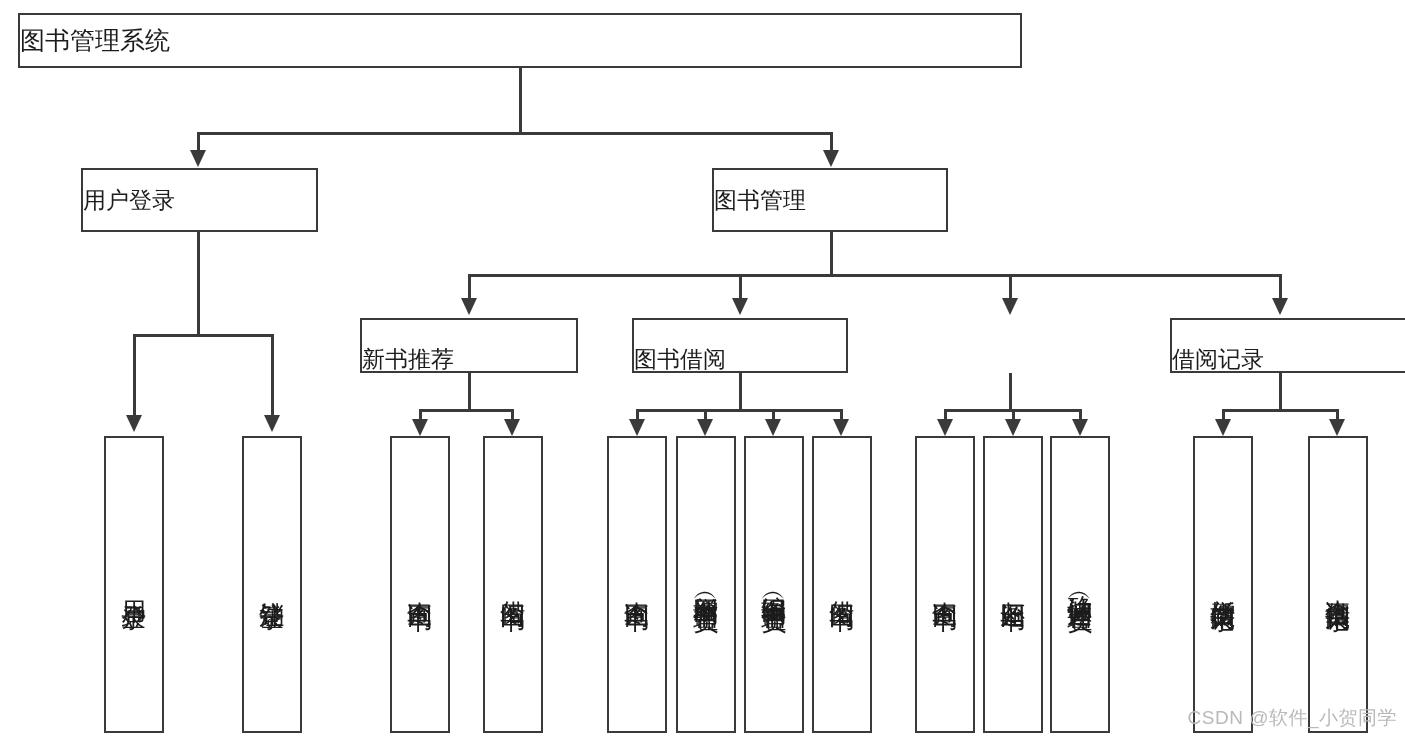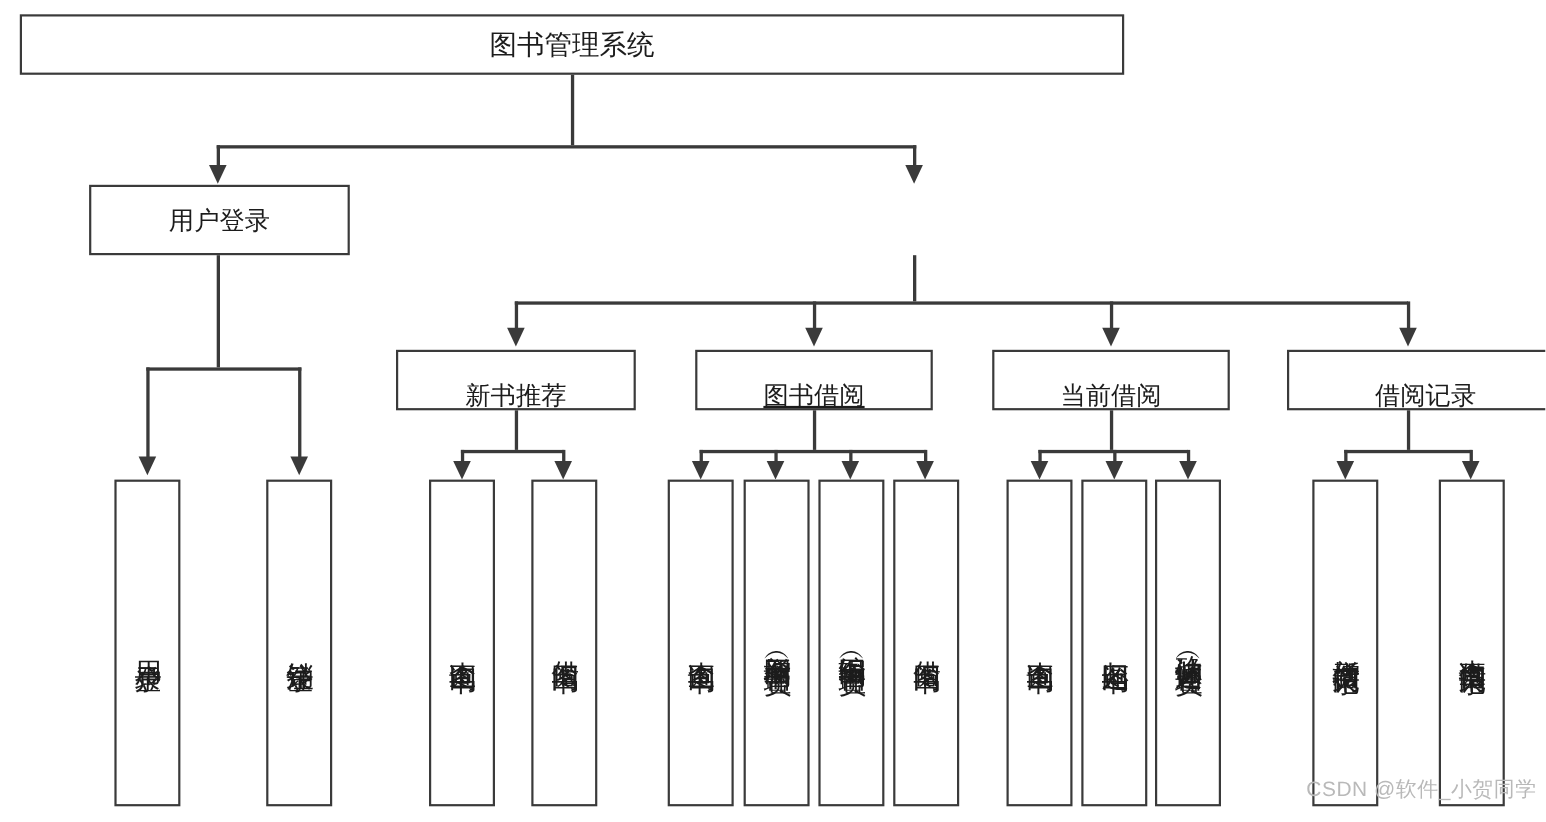--- a/index.html
+++ b/index.html
@@ -18,21 +18,20 @@
     overflow: hidden;
   }
   
   .node {
     position: absolute;
     box-sizing: border-box;
     background: #ffffff;
     border: 2px solid #3a3a3a;
     display: flex;
     align-items: center;
-    justify-content: center;
     color: #1c1c1c;
   }
   .node-label {
     color: #1c1c1c;
     white-space: nowrap;
   }
   
   .node.root  { left: 18px;  top: 13px;  width: 1004px; height: 55px; border-width: 2px; }
   .node.root .node-label { font-size: 25px; }
   
@@ -98,20 +97,23 @@
 
   <div class="hline" style="left:197px; top:132px; width:636px;"></div>
 
   <div class="vline" style="left:197px; top:132px; height:20px;"></div>
   <div class="arrow" style="left:190px; top:150px;"></div>
   <div class="vline" style="left:830px; top:132px; height:20px;"></div>
   <div class="arrow" style="left:823px; top:150px;"></div>
 
   <div class="node lvl2" style="left:81px; top:168px; width:237px;">
     <span class="node-label">用户登录</span>
+  </div>
+  <div class="node lvl2" style="left:712px; top:168px; width:236px;">
+    <span class="node-label">图书管理</span>
   </div>
 
   <div class="vline" style="left:197px; top:232px; height:102px;"></div>
   <div class="hline" style="left:133px; top:334px; width:141px;"></div>
   <div class="vline" style="left:133px; top:334px; height:85px;"></div>
   <div class="arrow" style="left:126px; top:415px;"></div>
   <div class="vline" style="left:271px; top:334px; height:85px;"></div>
   <div class="arrow" style="left:264px; top:415px;"></div>
 
   <div class="vline" style="left:830px; top:232px; height:42px;"></div>
@@ -121,25 +123,22 @@
   <div class="vline" style="left:739px; top:274px; height:28px;"></div>
   <div class="arrow" style="left:732px; top:298px;"></div>
   <div class="vline" style="left:1009px; top:274px; height:28px;"></div>
   <div class="arrow" style="left:1002px; top:298px;"></div>
   <div class="vline" style="left:1279px; top:274px; height:28px;"></div>
   <div class="arrow" style="left:1272px; top:298px;"></div>
 
   <div class="node lvl3" style="left:360px; top:318px; width:218px;">
     <span class="node-label">新书推荐</span>
   </div>
-  <div class="node lvl3" style="left:632px; top:318px; width:216px;text-decoration:underline;">
+  <div class="node lvl3" style="left:632px; top:318px; width:216px;">
     <span class="node-label">图书借阅</span>
-  </div>
-  <div class="node lvl3" style="left:902px; top:318px; width:216px;">
-    <span class="node-label">当前借阅</span>
   </div>
   <div class="node lvl3" style="left:1170px; top:318px; width:252px;">
     <span class="node-label">借阅记录</span>
   </div>
 
   <div class="vline" style="left:468px; top:373px; height:36px;"></div>
   <div class="hline" style="left:419px; top:409px; width:94px;"></div>
   <div class="vline" style="left:419px; top:409px; height:14px;"></div>
   <div class="arrow" style="left:412px; top:419px;"></div>
   <div class="vline" style="left:511px; top:409px; height:14px;"></div>

